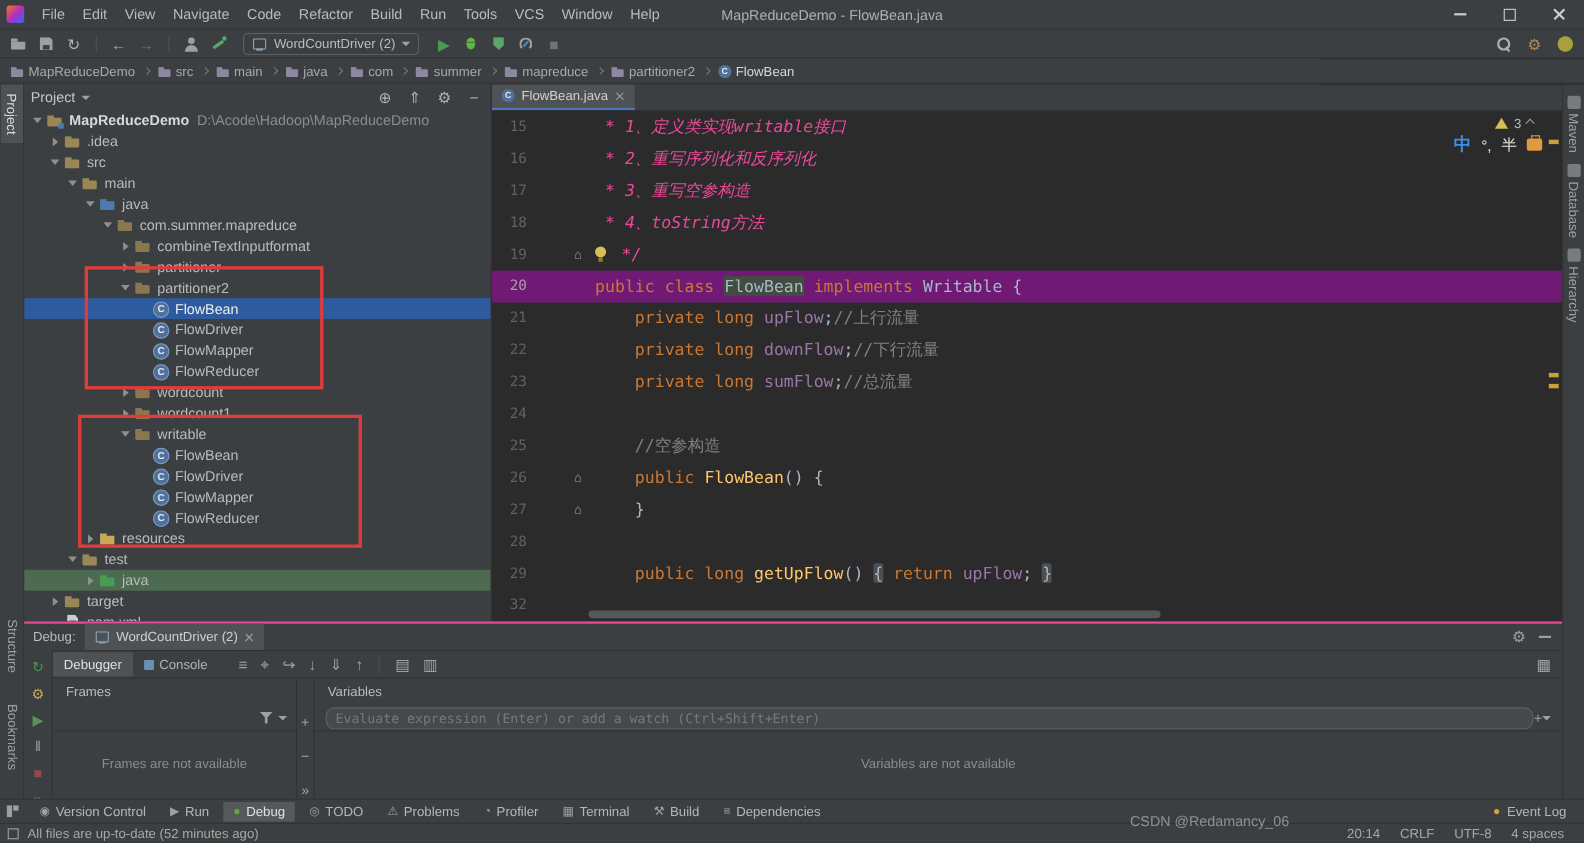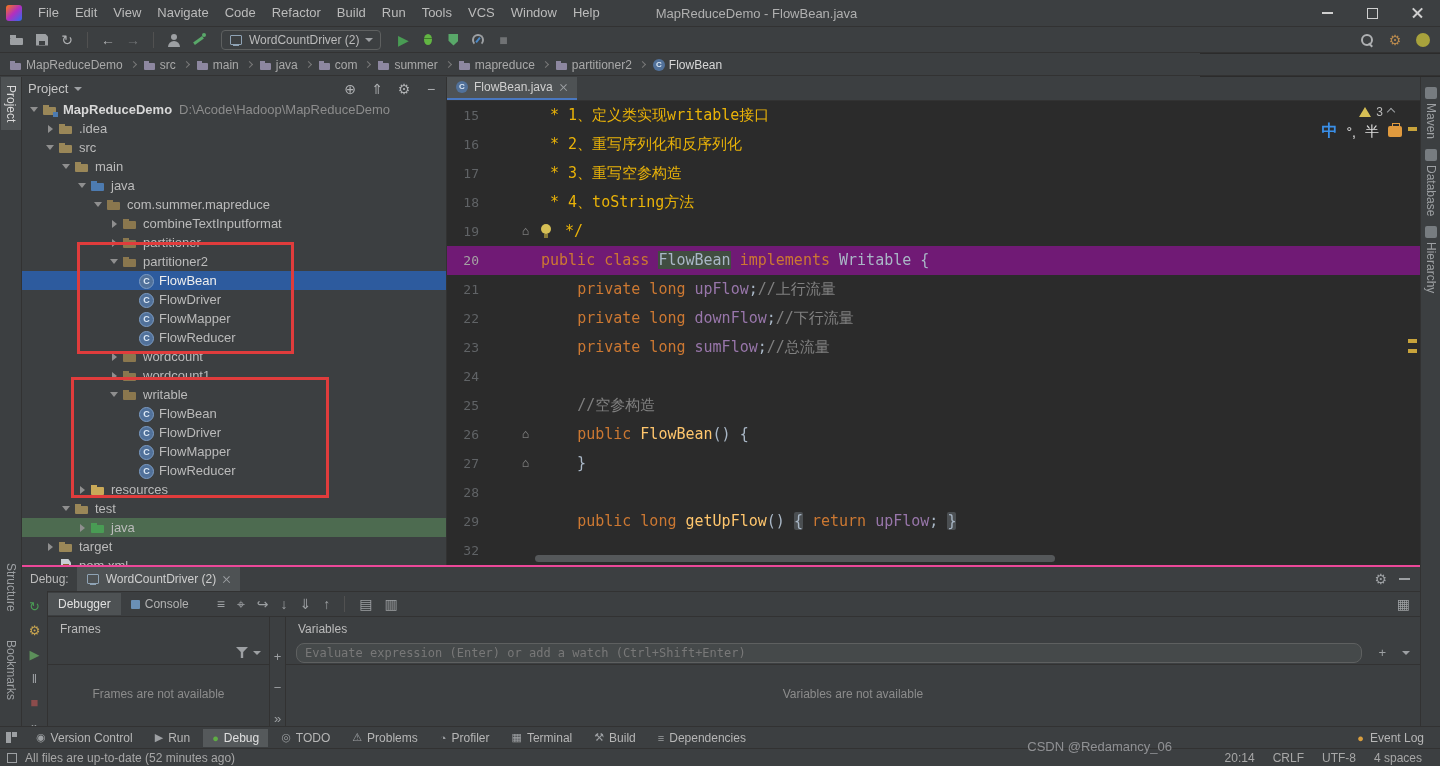--- a/index.html
+++ b/index.html
@@ -121,21 +121,21 @@
     font-family:"DejaVu Sans Mono",monospace;font-size:15px}
   #code-lines .cl:first-child{}
   .cl{height:29px;line-height:29px;display:flex;white-space:pre}
   .cl.cur{background:#701a75}
   .lnum{width:32px;text-align:right;color:#606366;font-size:13px;flex:none}
   .cl.cur .lnum{color:#a4a3a3}
   .gslot{width:56px;flex:none;position:relative}
   .gut-ic{position:absolute;right:6px;top:0;color:#7a7a7a;font-size:12px}
   .ctext{padding-left:6px}
   .tk-k{color:#cc7832}
-  .tk-d{color:#eab308;}
+  .tk-d{color:#ec4899;font-style:italic}
   .tk-c{color:#808080}
   .tk-f{color:#9876aa}
   .tk-m{color:#ffc66d}
   .tk-p{color:#a9b7c6}
   .tk-hl{color:#a9b7c6;background:#414d41}
   .tk-x{color:#a9b7c6;background:#4b4f52;border-radius:2px}
   .bulb{display:inline-block;width:11px;height:14px;position:relative;margin-right:4px;vertical-align:-2px}
   .bulb::before{content:"";position:absolute;left:0;top:0;width:10px;height:10px;border-radius:50%;background:#d6bf55}
   .bulb::after{content:"";position:absolute;left:3px;bottom:0;width:4px;height:4px;background:#8a7b36}
   #hscroll{position:absolute;left:88px;bottom:3px;width:520px;height:7px;background:#55585a;border-radius:4px}
@@ -173,21 +173,21 @@
   #frames-panel{position:absolute;left:26px;top:50px;width:222px;bottom:0;border-right:1px solid #323232}
   .sec-header{height:24px;display:flex;align-items:center;padding:0 12px;font-size:12px;color:#bbb}
   #frames-toolbar{height:24px;display:flex;align-items:center;justify-content:flex-end;gap:5px;padding-right:8px;border-bottom:1px solid #323232}
   .ic-funnel{width:12px;height:11px;position:relative}
   .ic-funnel::before{content:"";position:absolute;inset:0;background:#9da0a3;
     clip-path:polygon(0 0,100% 0,60% 45%,60% 100%,40% 100%,40% 45%)}
   .empty-msg{margin-top:22px;text-align:center;font-size:12px;color:#8c8c8c}
   #watch-splitter{position:absolute;left:248px;top:50px;width:16px;bottom:0;border-right:1px solid #323232;
     display:flex;flex-direction:column;align-items:center;padding-top:32px;gap:16px;font-size:13px;color:#9da0a3}
   #variables-panel{position:absolute;left:264px;top:50px;right:0;bottom:0}
-  #evaluate-row{height:24px;display:flex;align-items:center;gap:16px;padding:0 10px;border-bottom:1px solid #323232}
+  #evaluate-row{height:24px;display:flex;align-items:center;gap:0;padding:0 10px;border-bottom:1px solid #323232}
   #evaluate-input{flex:1;height:20px;background:#45494a;border:1px solid #5e6060;border-radius:8px;
     font-family:"DejaVu Sans Mono",monospace;font-size:12px;color:#787878;line-height:18px;padding:0 8px;
     white-space:nowrap;overflow:hidden}
   .mini-ic{font-size:13px;color:#9da0a3}
 
   
   #bottom-bar{position:absolute;left:0;top:726px;width:1440px;height:22px;background:#3c3f41;
     border-top:1px solid #323232;display:flex;align-items:center;font-size:12px}
   #tw-grid{width:11px;height:11px;margin:0 10px 0 6px;position:relative;flex:none}
   #tw-grid::before{content:"";position:absolute;inset:0;background:#9da0a3;

